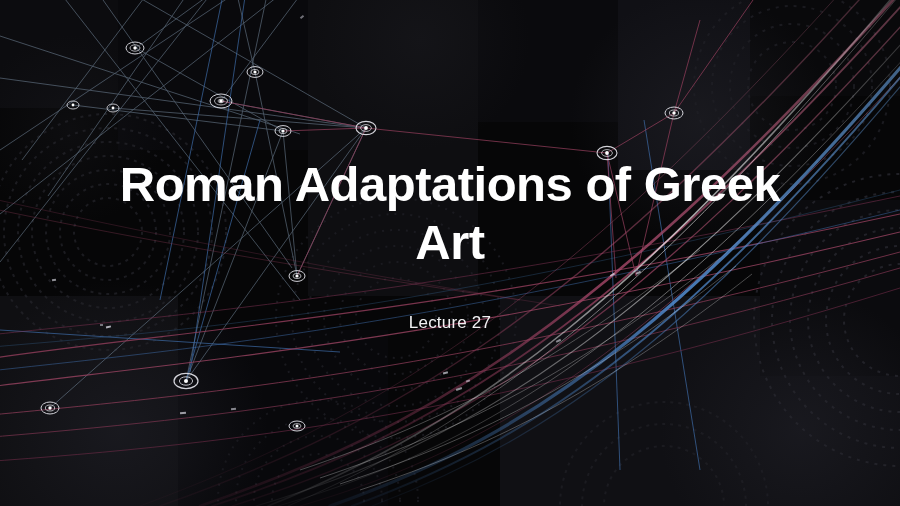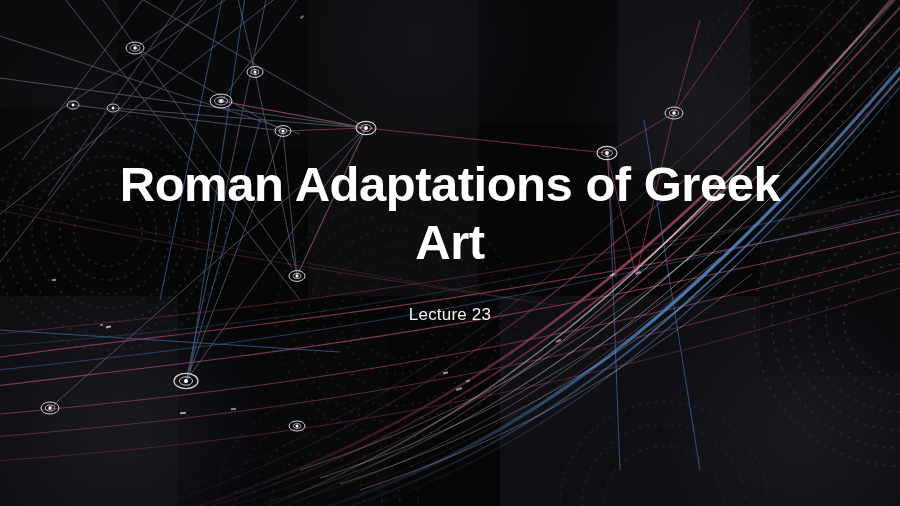--- a/index.html
+++ b/index.html
@@ -32,21 +32,21 @@
     inset: 0;
     display: flex;
     flex-direction: column;
     align-items: center;
     justify-content: center;
     z-index: 5;
   }
 
   #title {
     width: 700px;
-    margin: 0;
+    margin: 8px;
     text-align: center;
     color: #ffffff;
     font-family: "Liberation Sans", sans-serif;
     font-weight: bold;
     font-size: 49px;
     line-height: 58px;
     letter-spacing: -0.5px;
     padding: 0;
   }
 
@@ -324,16 +324,16 @@
         <circle cx="297" cy="276" r="1.6"></circle>
         <circle cx="186" cy="381" r="2.0"></circle>
         <circle cx="50" cy="408" r="1.7"></circle>
         <circle cx="297" cy="426" r="1.5"></circle>
       </g>
     </g>
   </svg>
 
   <div id="content">
     <h1 id="title">Roman Adaptations of Greek Art</h1>
-    <div id="subtitle">Lecture 23</div>
+    <div id="subtitle">Lecture 27</div>
   </div>
 
 </div>
 
 </body></html>

